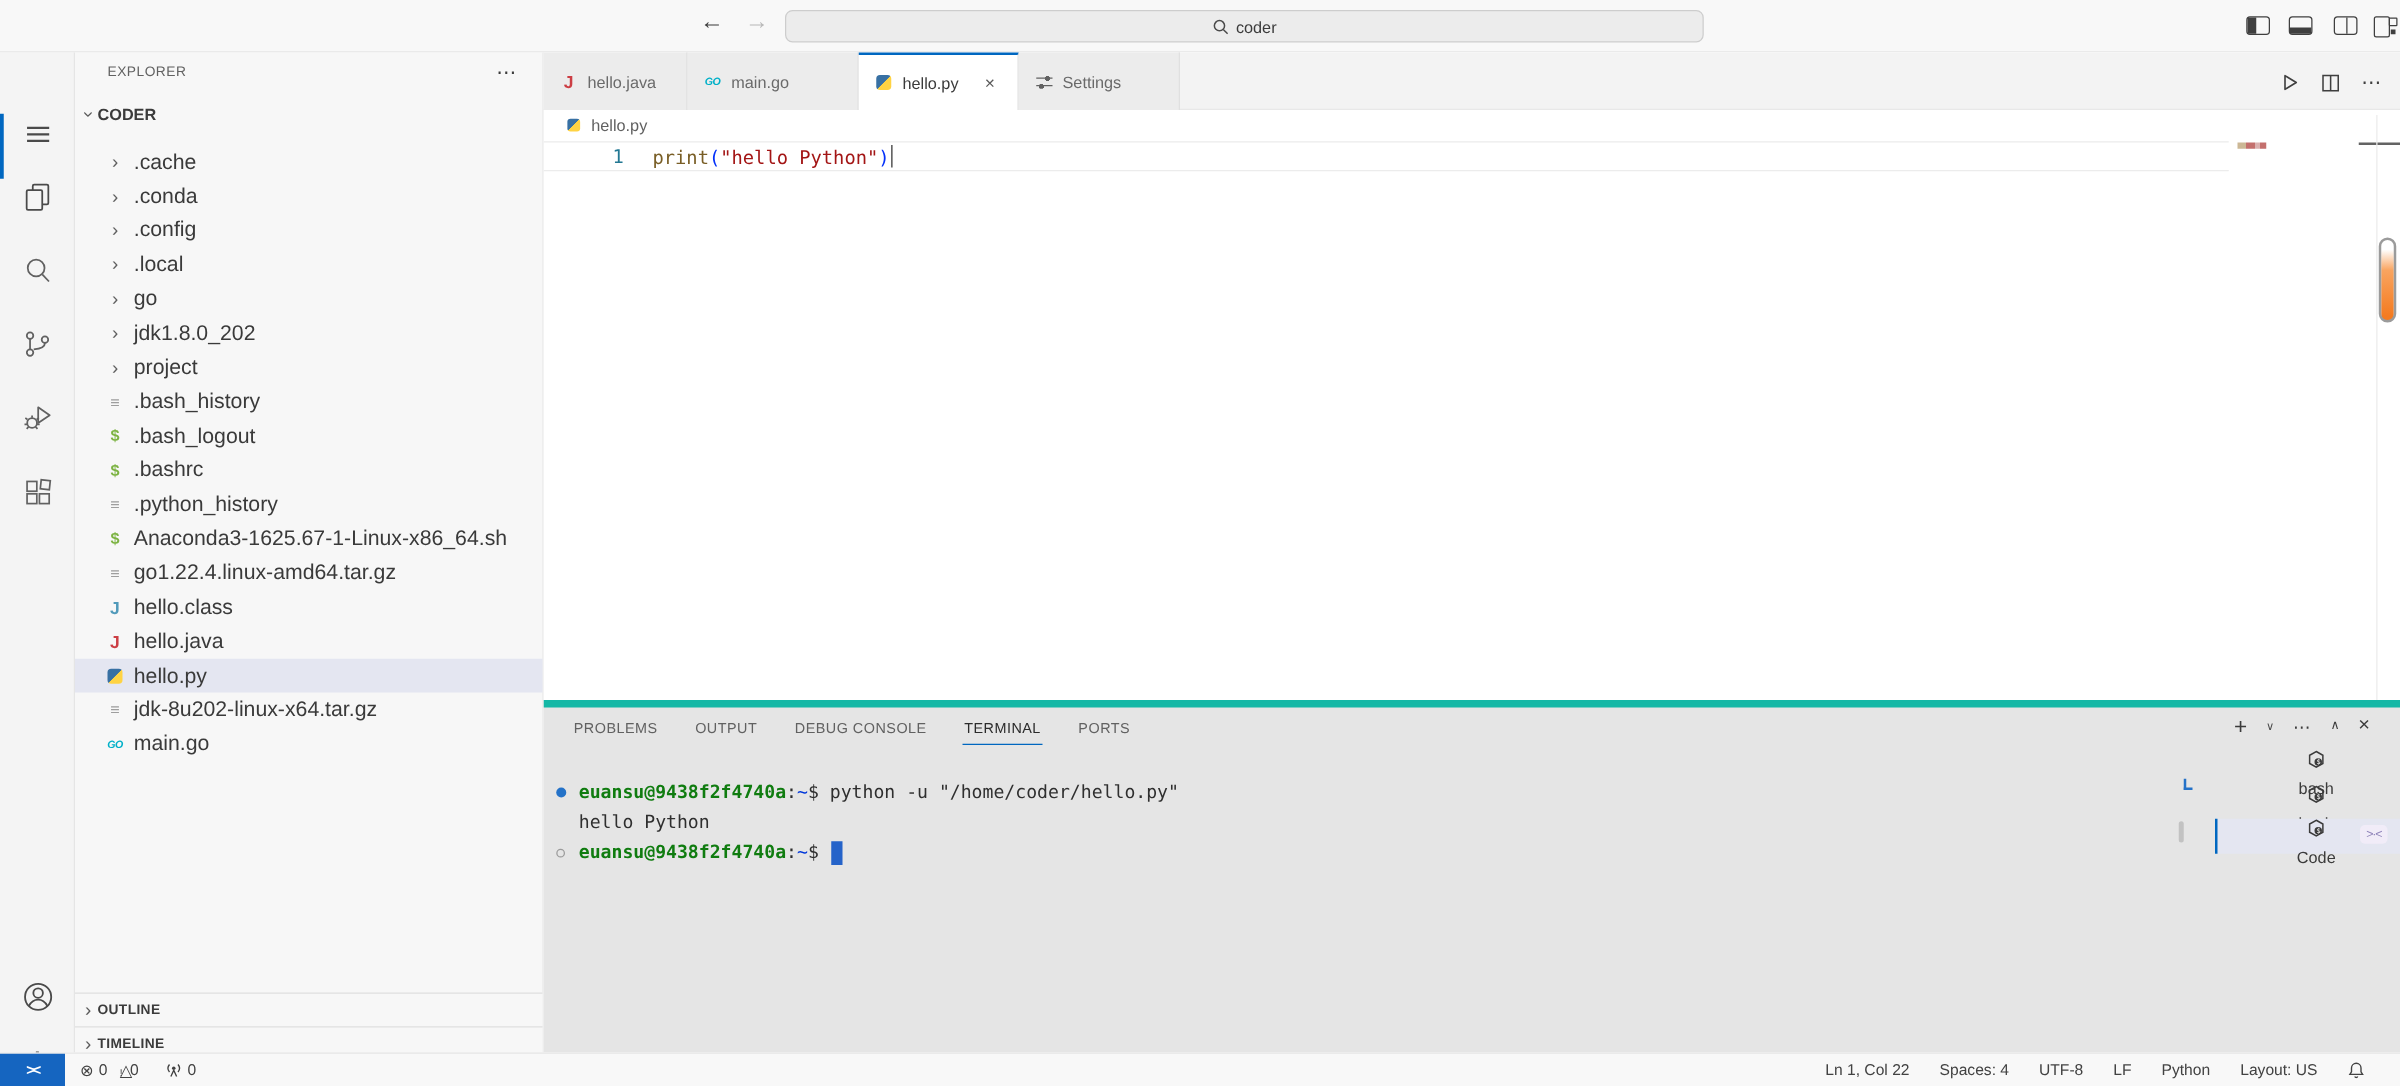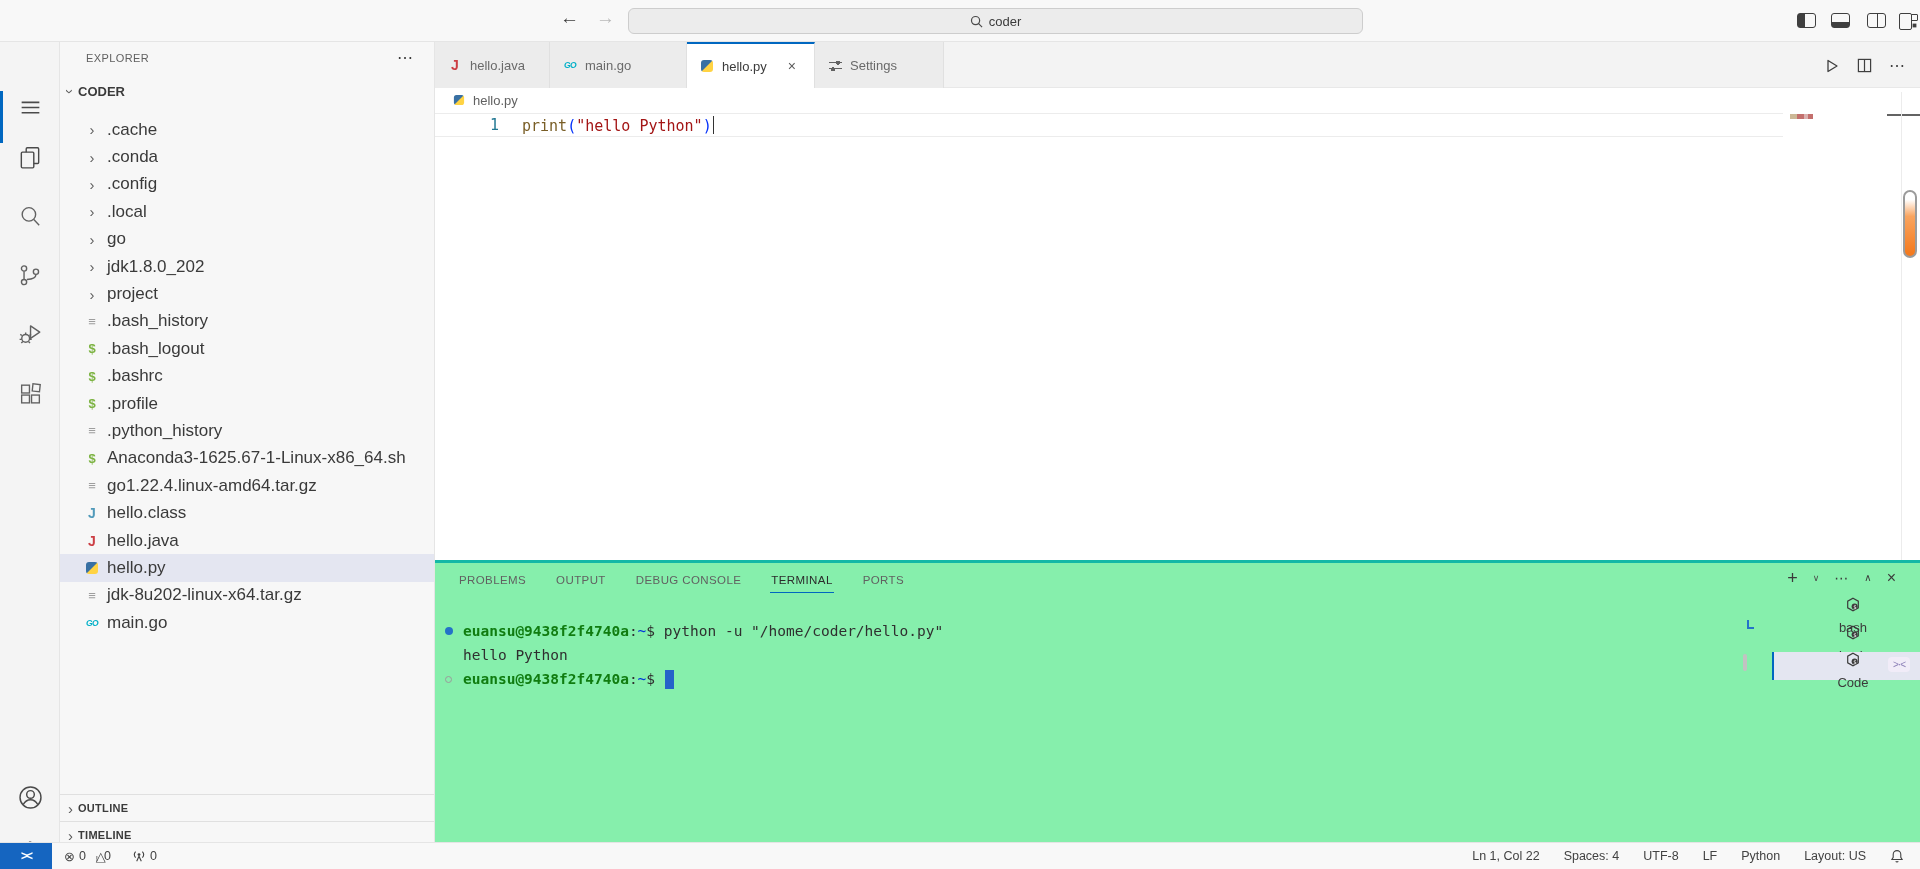--- a/index.html
+++ b/index.html
@@ -74,21 +74,21 @@
   .tok-str  { color:#a31515; }
   #cursor { display:inline-block; width:1.5px; height:18px; background:#333; vertical-align:-3px; margin-left:1px; }
   #minimap-smudge { position:absolute; left:1355px; top:2px; width:23px; height:5px; background:linear-gradient(90deg,#c3ab83 0 30%,#b95653 30% 60%,#d4a3a1 60% 78%,#b95653 78%); opacity:.85; }
   #ov-cursor { position:absolute; left:1452px; top:2px; width:33px; height:2px; background:#636363; }
 
   
   #scroll-hairline { position:absolute; left:1901px; top:92px; width:1px; height:748px; background:#ececec; }
   #scroll-pill { position:absolute; left:1903px; top:190px; width:14px; height:68px; border:2px solid #9b9b9b; border-radius:8px; background:linear-gradient(180deg,#ffffff 0 12%,#f9a45f 38%,#f47b20 95%); }
 
   
-  #panel { position:absolute; left:435px; top:560px; width:1485px; height:282px; background:#86efac; border-top:3px solid #14b8a6; }
+  #panel { position:absolute; left:435px; top:560px; width:1485px; height:282px; background:#e5e5e5; border-top:6px solid #14b8a6; }
   #panel-tabs { position:absolute; left:23px; top:0; height:34px; display:flex; align-items:center; gap:28px; }
   .ptab { font-size:11.5px; letter-spacing:.4px; color:#616161; cursor:pointer; position:relative; padding:4px 1px; }
   .ptab.active { color:#2b2b2b; }
   .ptab.active::after { content:""; position:absolute; left:0; right:0; bottom:-3px; height:1.5px; background:#0067c0; }
   #panel-actions { position:absolute; right:24px; top:6px; display:flex; align-items:center; gap:15px; color:#3b3b3b; }
   #panel-actions span { cursor:pointer; line-height:1; }
   .pa-plus { font-size:18px; }  .pa-chev { font-size:9px; color:#4a4a4a; } .pa-more { font-size:14px; letter-spacing:1px; }
   .pa-up { font-size:10px; } .pa-x { font-size:16px; }
 
   #term { position:absolute; left:10px; top:56px; font-family:"DejaVu Sans Mono",monospace; font-size:14.5px; color:#2f2f2f; }
@@ -107,21 +107,21 @@
   .term-row.selected { background:#e4e6f1; border-left:2px solid #0067c0; padding-left:12px;text-align:right; }
   .term-row svg { flex:none; }
   .term-chip { position:absolute; right:10px; top:5px; font-size:10px; color:#8d81b8; background:#f1ecf8; border-radius:4px; padding:2px 5px; letter-spacing:-1px; }
 
   
   #statusbar { position:absolute; left:0; bottom:0; width:1920px; height:27px; background:#f8f8f8; border-top:1px solid #e5e5e5; display:flex; align-items:center; font-size:12.5px; color:#424242; }
   #remote { width:52px; height:100%; background:#1565c0; color:#fff; display:flex; align-items:center; justify-content:center; font-weight:bold; font-size:12px; letter-spacing:-2px; cursor:pointer; }
   .sb-item { display:flex; align-items:center; gap:4px; cursor:pointer; }
   .sb-glyph { font-size:13px; line-height:1; }
   #sb-left { display:flex; align-items:center; gap:7px; margin-left:12px; }
-  #sb-right { margin-left:auto; display:flex; align-items:center; gap:24px; padding-right:16px; }
+  #sb-right { margin-left:auto; display:flex; align-items:center; gap:24px; padding-right:28px; }
 </style>
 </head>
 <body>
 
 <div id="titlebar">
   <span class="navarrow" style="left:560px">←</span>
   <span class="navarrow fwd" style="left:596px">→</span>
   <div id="searchbox">
     <svg width="13" height="13" viewBox="0 0 14 14">
         <circle cx="6" cy="6" r="4.4" stroke="#4a4a4a" stroke-width="1.3" fill="none"></circle>
@@ -232,24 +232,20 @@
         <span class="fi" data-icon="text"></span>
         <span class="label">.bash_history</span>
       </div>
     <div class="trow">
         <span class="fi" data-icon="shell"></span>
         <span class="label">.bash_logout</span>
       </div>
     <div class="trow">
         <span class="fi" data-icon="shell"></span>
         <span class="label">.bashrc</span>
-      </div>
-    <div class="trow">
-        <span class="fi" data-icon="shell"></span>
-        <span class="label">.profile</span>
       </div>
     <div class="trow">
         <span class="fi" data-icon="text"></span>
         <span class="label">.python_history</span>
       </div>
     <div class="trow">
         <span class="fi" data-icon="shell"></span>
         <span class="label">Anaconda3-1625.67-1-Linux-x86_64.sh</span>
       </div>
     <div class="trow">

